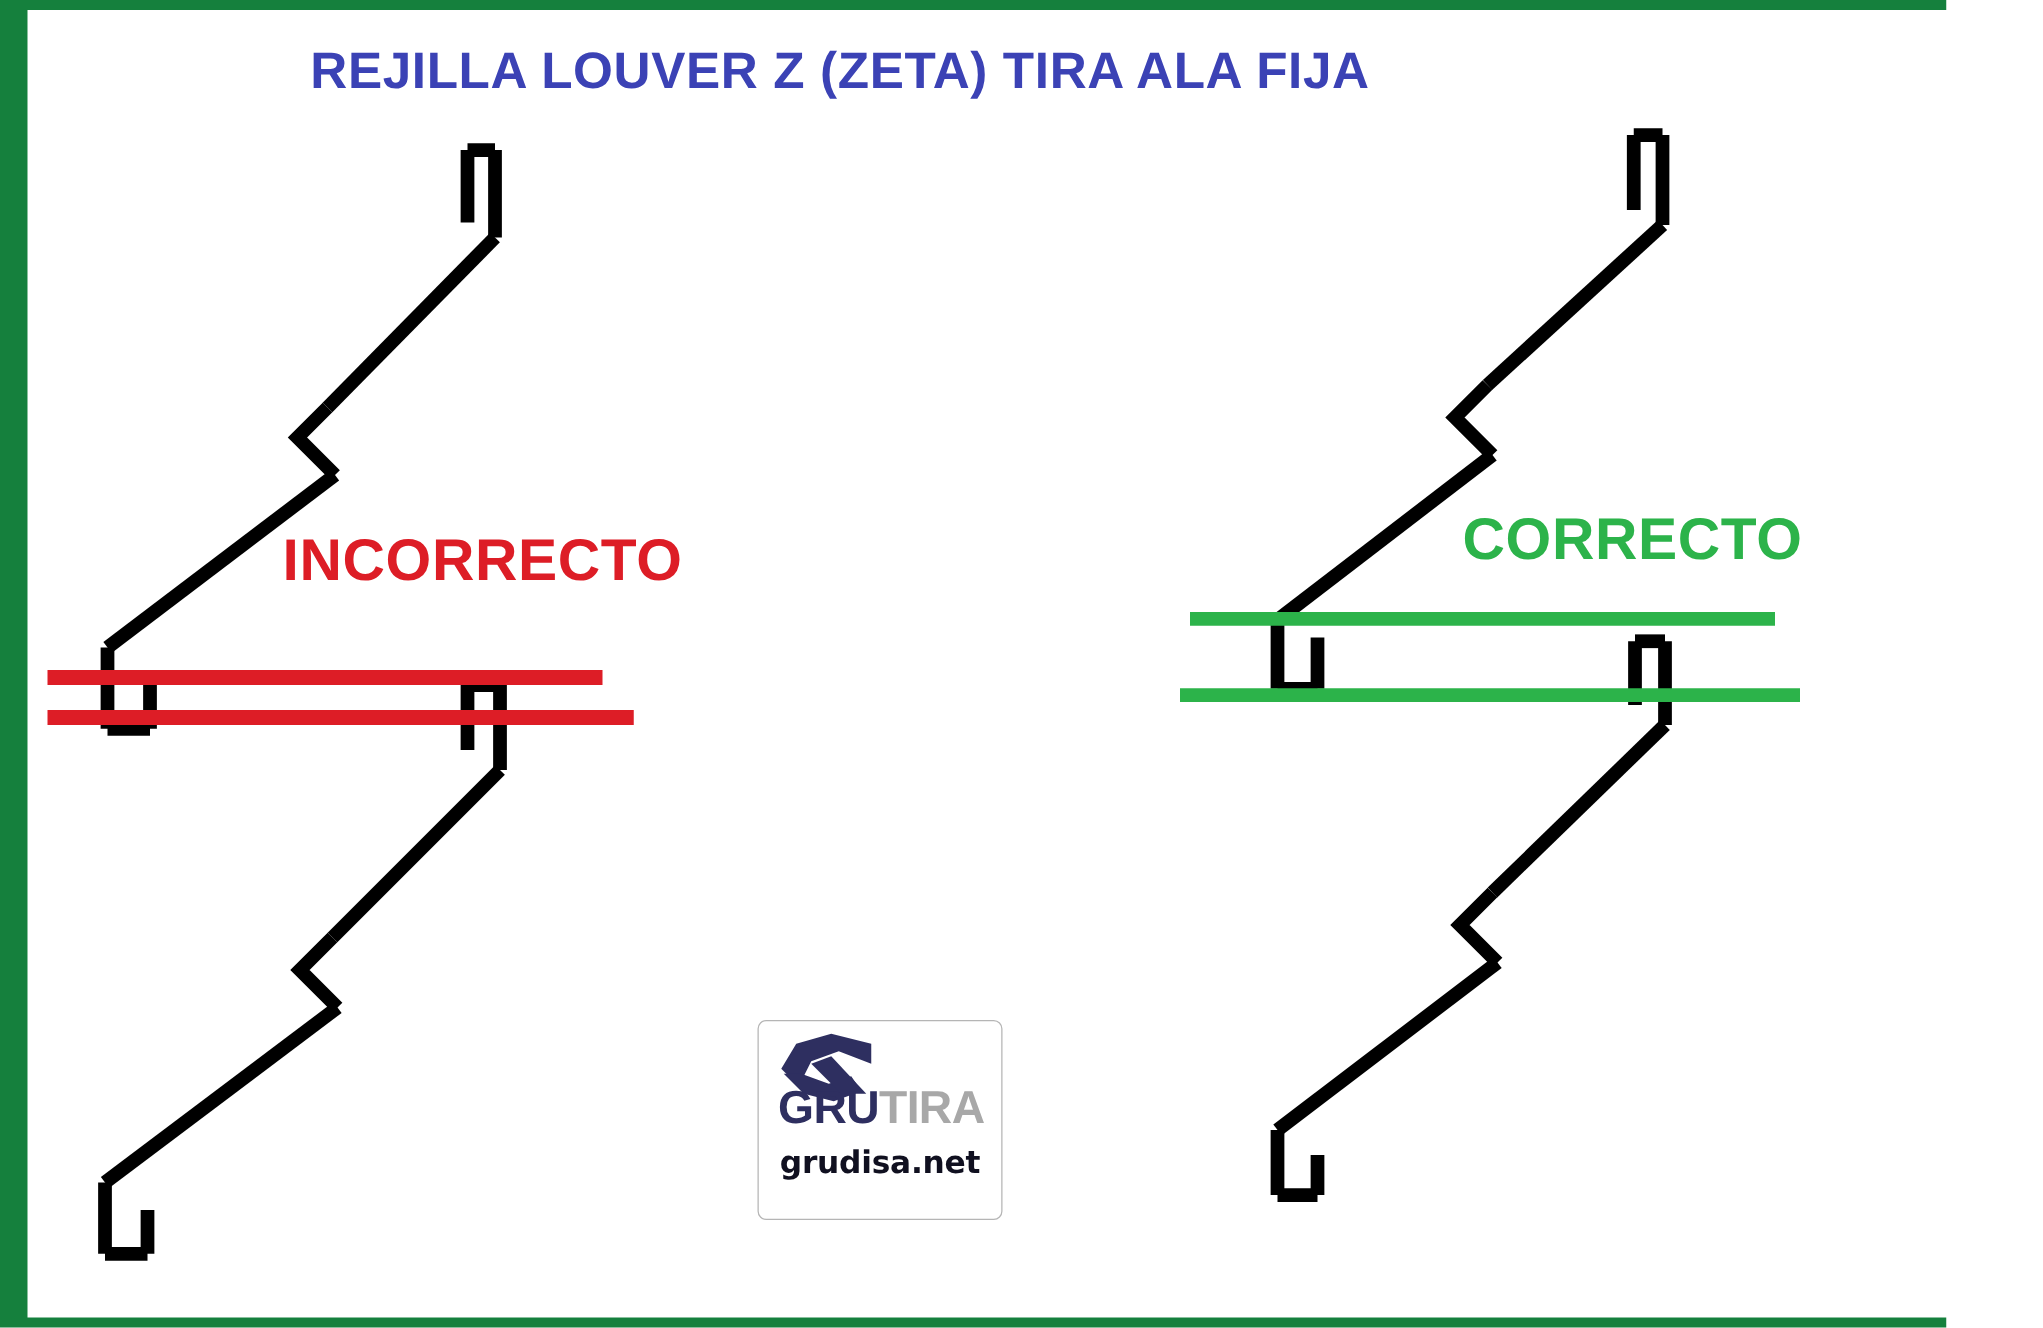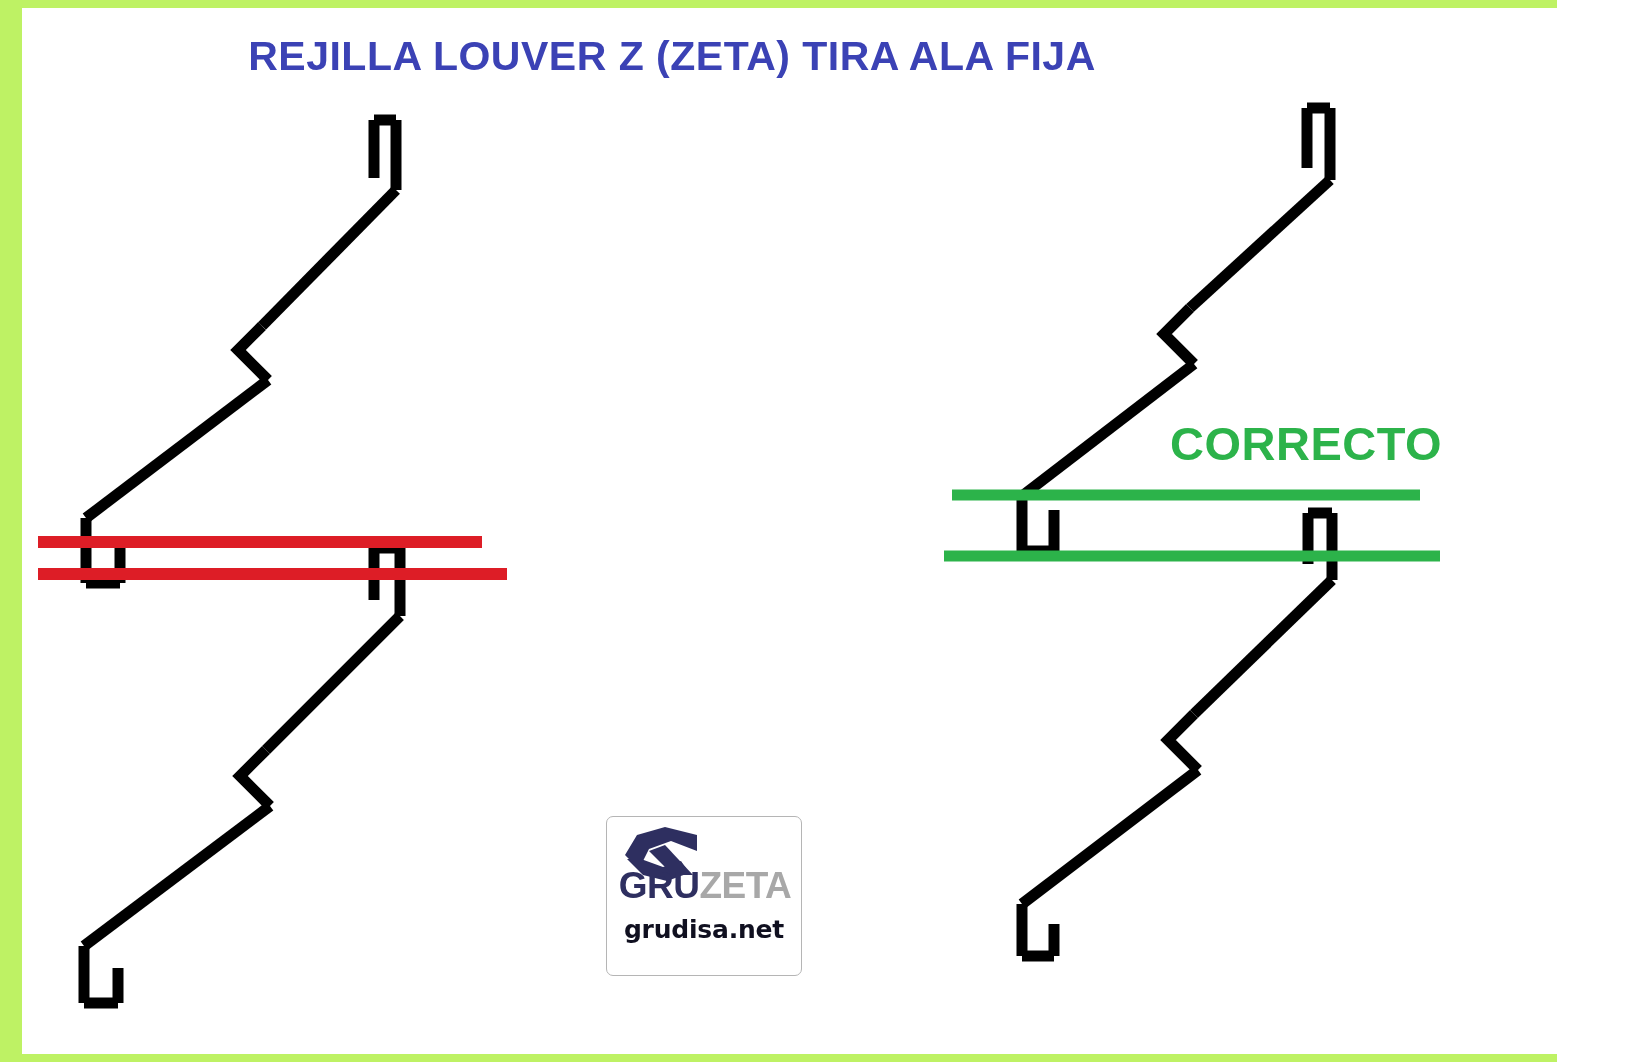--- a/index.html
+++ b/index.html
@@ -12,21 +12,21 @@
     width: 1634px;
     height: 1062px;
     font-family: "Liberation Sans", sans-serif;
     overflow: hidden;
   }
 
   #page {
     position: relative;
     width: 1557px;
     height: 1062px;
-    background: #bef264;
+    background: #15803d;
     box-sizing: border-box;
   }
 
   
   #canvas {
     position: absolute;
     left: 22px;
     top: 8px;
     width: 1590px;
     height: 1046px;
@@ -62,21 +62,21 @@
     letter-spacing: 0.5px;
     white-space: nowrap;
   }
   #label-incorrecto {
     left: 204px;
     top: 412px;
     color: #dd1d26;
   }
   #label-correcto {
     left: 1148px;
-    top: 408px;
+    top: 395px;
     color: #2cb34a;
   }
 
   
   .draw-layer {
     position: absolute;
     left: 0;
     top: 0;
     width: 1590px;
     height: 1046px;
@@ -228,34 +228,35 @@
         <path d="M 1000 948 L 1032 948"></path>
         <path d="M 1032 948 L 1032 916"></path>
       </g>
 
       <g stroke="#2cb34a" stroke-width="11" stroke-linecap="butt">
         <line x1="930" y1="487" x2="1398" y2="487"></line>
         <line x1="922" y1="548" x2="1418" y2="548"></line>
       </g>
     </svg>
 
+    <div class="verdict-label" id="label-incorrecto">INCORRECTO</div>
     <div class="verdict-label" id="label-correcto">CORRECTO</div>
 
     <div id="logo-card">
       <div id="logo-mark-row">
 
         <svg id="logo-glyph" viewBox="0 0 96 62" xmlns="http://www.w3.org/2000/svg">
 
           <path d="M 46 2 L 78 10 L 78 26 L 52 16 L 30 24 L 20 44 L 6 30 L 18 10 Z" fill="#2e2f60"></path>
           <path d="M 8 34 L 24 50 L 48 56 L 70 48 L 62 36 L 44 42 L 22 34 Z" fill="#2e2f60"></path>
           <path d="M 30 26 L 54 50 L 74 50 L 46 20 Z" fill="#2e2f60"></path>
         </svg>
 
         <div id="logo-wordmark">
-          <span class="wm-dark">GRU</span><span class="wm-gray">ZETA</span>
+          <span class="wm-dark">GRU</span><span class="wm-gray">TIRA</span>
         </div>
       </div>
 
       <div id="logo-url">grudisa.net</div>
     </div>
 
   </div>
 </div>
 
 </body></html>

